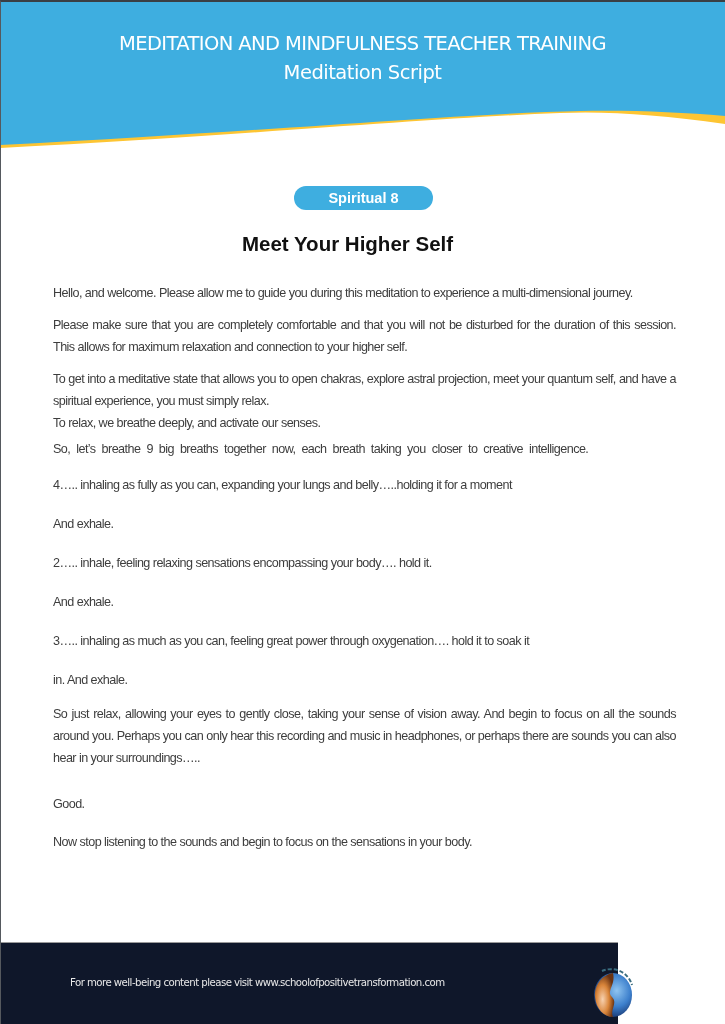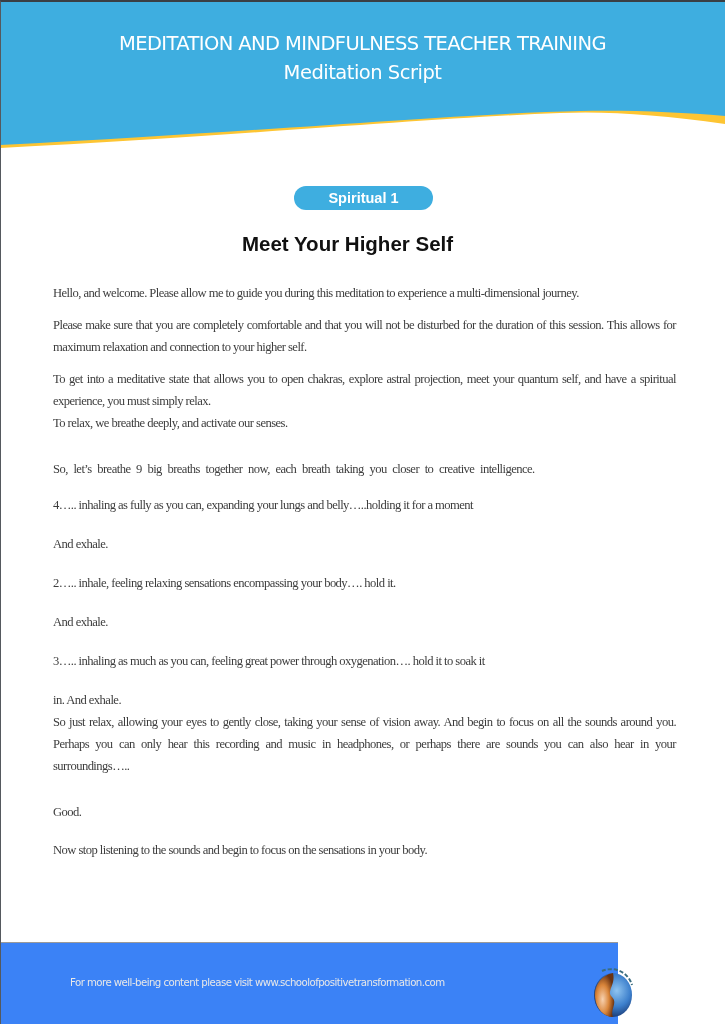--- a/index.html
+++ b/index.html
@@ -32,28 +32,28 @@
       color: #ffffff; font-family: "Liberation Sans", sans-serif;
       font-weight: bold; font-size: 14.5px; text-align: center; line-height: 24px;
     }
     .doc-title {
       position: absolute; left: 0; top: 232px; width: 695px; text-align: center;
       font-family: "Liberation Sans", sans-serif; font-weight: bold; font-size: 20.5px;
       color: #111111;
     }
     .body {
       position: absolute; left: 53px; top: 282px; width: 623px;
-      color: #3d3d3d; font-family: Liberation Serif, serif;
+      color: #3d3d3d; font-family: Liberation Sans, sans-serif;
       font-size: 12.6px; letter-spacing: -0.55px; line-height: 22px;
     }
     .body p { margin: 0; }
     .body .justify { text-align: justify; text-align-last: left; }
     .footer {
       position: absolute; left: 0; top: 942px; width: 618px; height: 82px;
-      background: #3b82f6; border-top: 1px solid #9a9a9a;
+      background: #0f172a; border-top: 1px solid #9a9a9a;
     }
     .footer-text {
       position: absolute; left: 70px; top: 34px; color: #e8e8e8;
       font-family: "DejaVu Sans", sans-serif; font-size: 10.2px; letter-spacing: -0.55px;
     }
     .footer-logo { position: absolute; left: 582px; top: 18px; width: 60px; height: 60px; }
   </style>
 </head>
 <body>
 
@@ -61,36 +61,36 @@
 
 <div class="header">
   <svg width="725" height="160" viewBox="0 0 725 160">
     <path d="M0,0 L725,0 L725,124 C660,115 610,111 560,113 C430,118 250,135 0,148 Z" fill="#fdc533"></path>
     <path d="M0,0 L725,0 L725,116 C680,112 630,110 580,111 C450,114 260,132 0,145 Z" fill="#3eaee0"></path>
   </svg>
   <div class="header-title">MEDITATION AND MINDFULNESS TEACHER TRAINING</div>
   <div class="header-subtitle">Meditation Script</div>
 </div>
 
-<div class="badge">Spiritual 1</div>
+<div class="badge">Spiritual 8</div>
 
 <div class="doc-title">Meet Your Higher Self</div>
 
 <div class="body">
   <p class="justify" style="margin-bottom:10px">Hello, and welcome. Please allow me to guide you during this meditation to experience a multi-dimensional journey.</p>
   <p class="justify" style="margin-bottom:10px">Please make sure that you are completely comfortable and that you will not be disturbed for the duration of this session. This allows for maximum relaxation and connection to your higher self.</p>
   <p class="justify" style="">To get into a meditative state that allows you to open chakras, explore astral projection, meet your quantum self, and have a spiritual experience, you must simply relax.</p>
-  <p style="margin-bottom:24px">To relax, we breathe deeply, and activate our senses.</p>
+  <p style="margin-bottom:4px">To relax, we breathe deeply, and activate our senses.</p>
   <p class="justify" style="margin-bottom:14px; word-spacing:3px">So, let’s breathe 9 big breaths together now, each breath taking you closer to creative intelligence.</p>
   <p style="margin-bottom:17px">4….. inhaling as fully as you can, expanding your lungs and belly…..holding it for a moment</p>
   <p style="margin-bottom:17px">And exhale.</p>
   <p style="margin-bottom:17px">2….. inhale, feeling relaxing sensations encompassing your body…. hold it.</p>
   <p style="margin-bottom:17px">And exhale.</p>
   <p style="margin-bottom:17px">3….. inhaling as much as you can, feeling great power through oxygenation…. hold it to soak it</p>
-  <p style="margin-bottom:0">in. And exhale.</p>
+  <p style="margin-bottom:12px">in. And exhale.</p>
   <p class="justify" style="margin-bottom:24px">So just relax, allowing your eyes to gently close, taking your sense of vision away. And begin to focus on all the sounds around you. Perhaps you can only hear this recording and music in headphones, or perhaps there are sounds you can also hear in your surroundings…..</p>
   <p style="margin-bottom:16px">Good.</p>
   <p>Now stop listening to the sounds and begin to focus on the sensations in your body.</p>
 </div>
 
 <div class="footer">
   <div class="footer-text">For more well-being content please visit www.schoolofpositivetransformation.com</div>
   <svg class="footer-logo" viewBox="0 0 60 60">
     <defs>
       <radialGradient id="gBlue" cx="60%" cy="40%" r="60%">

